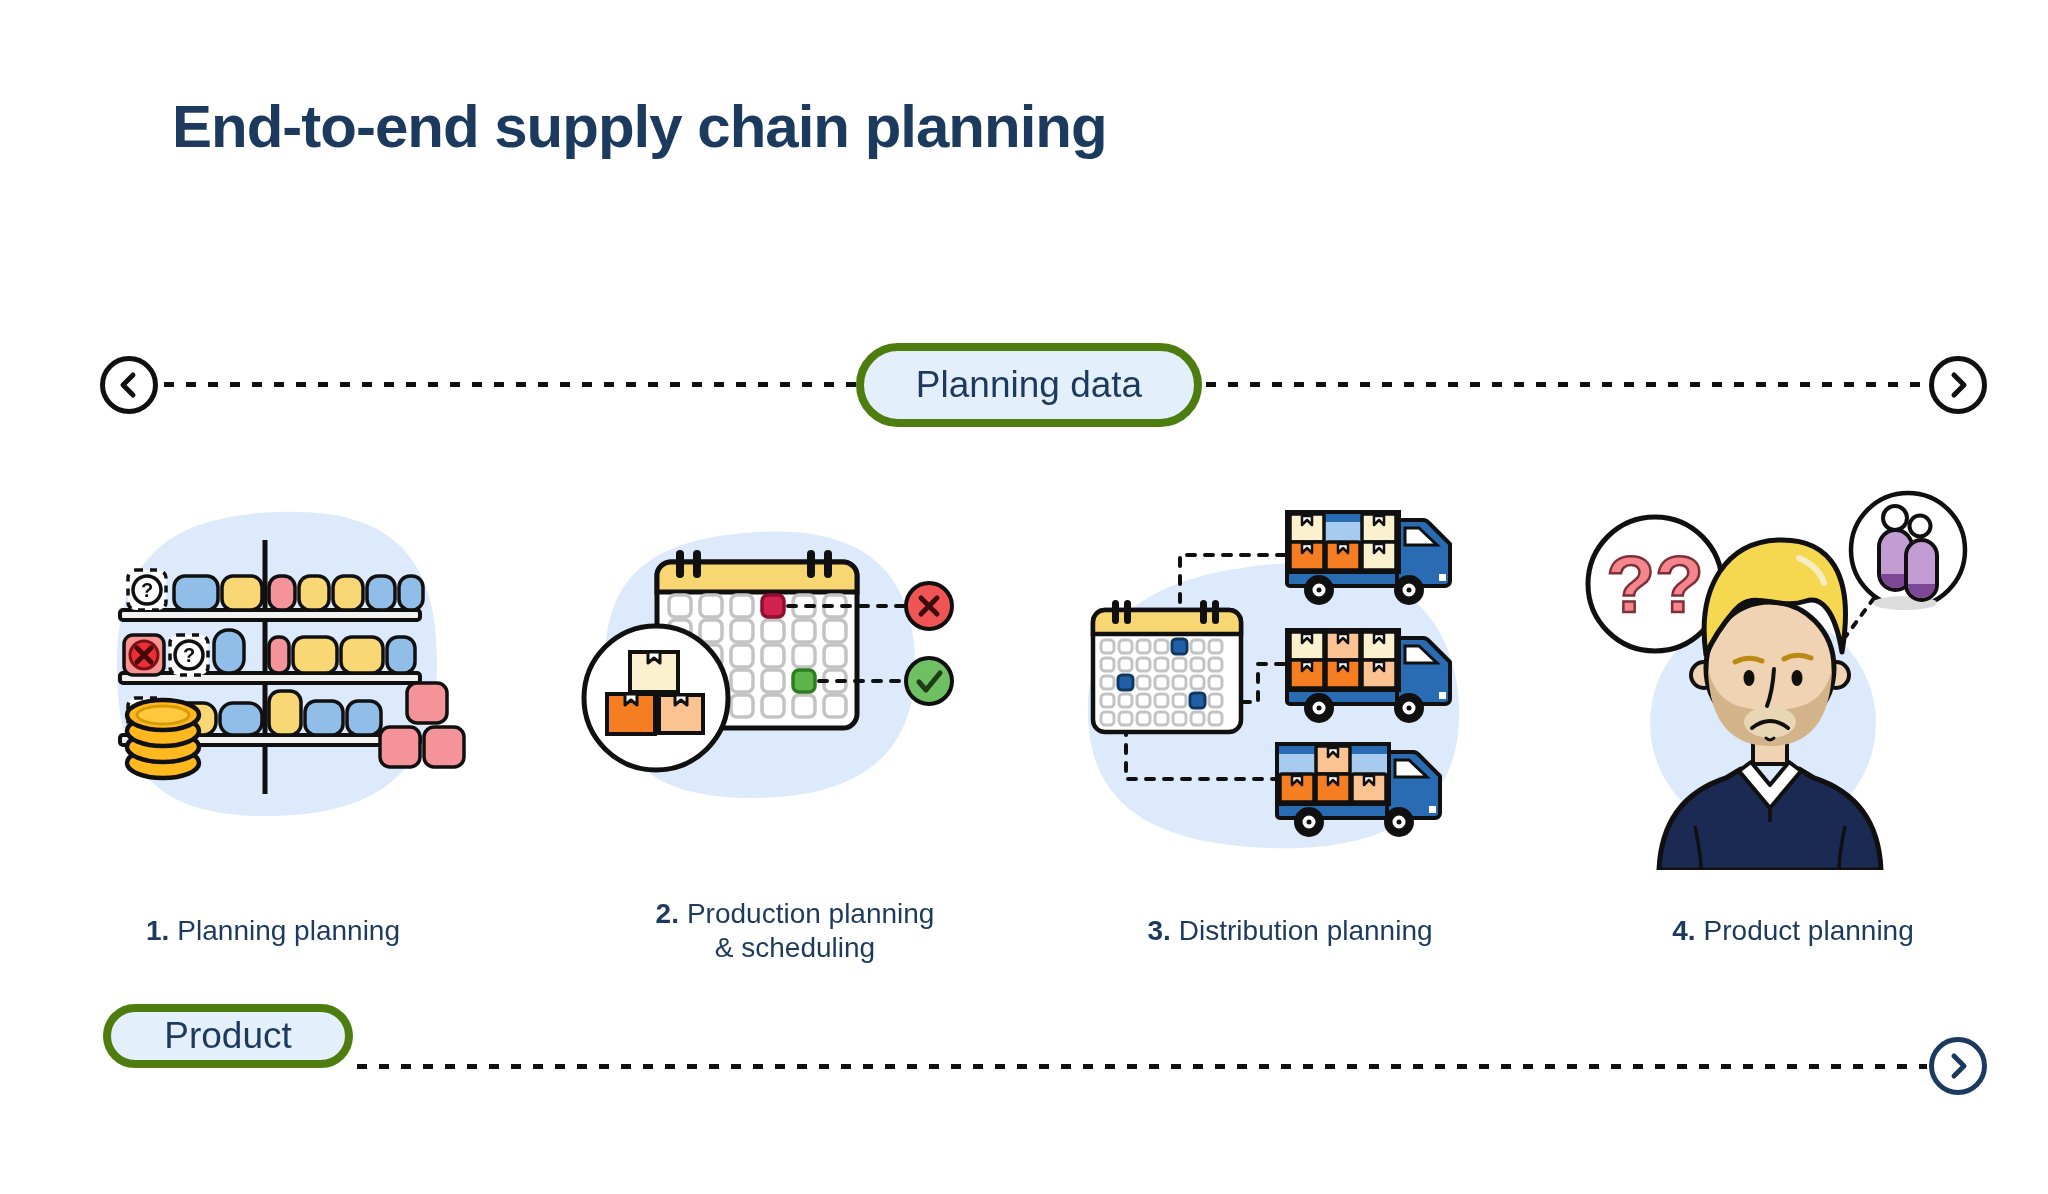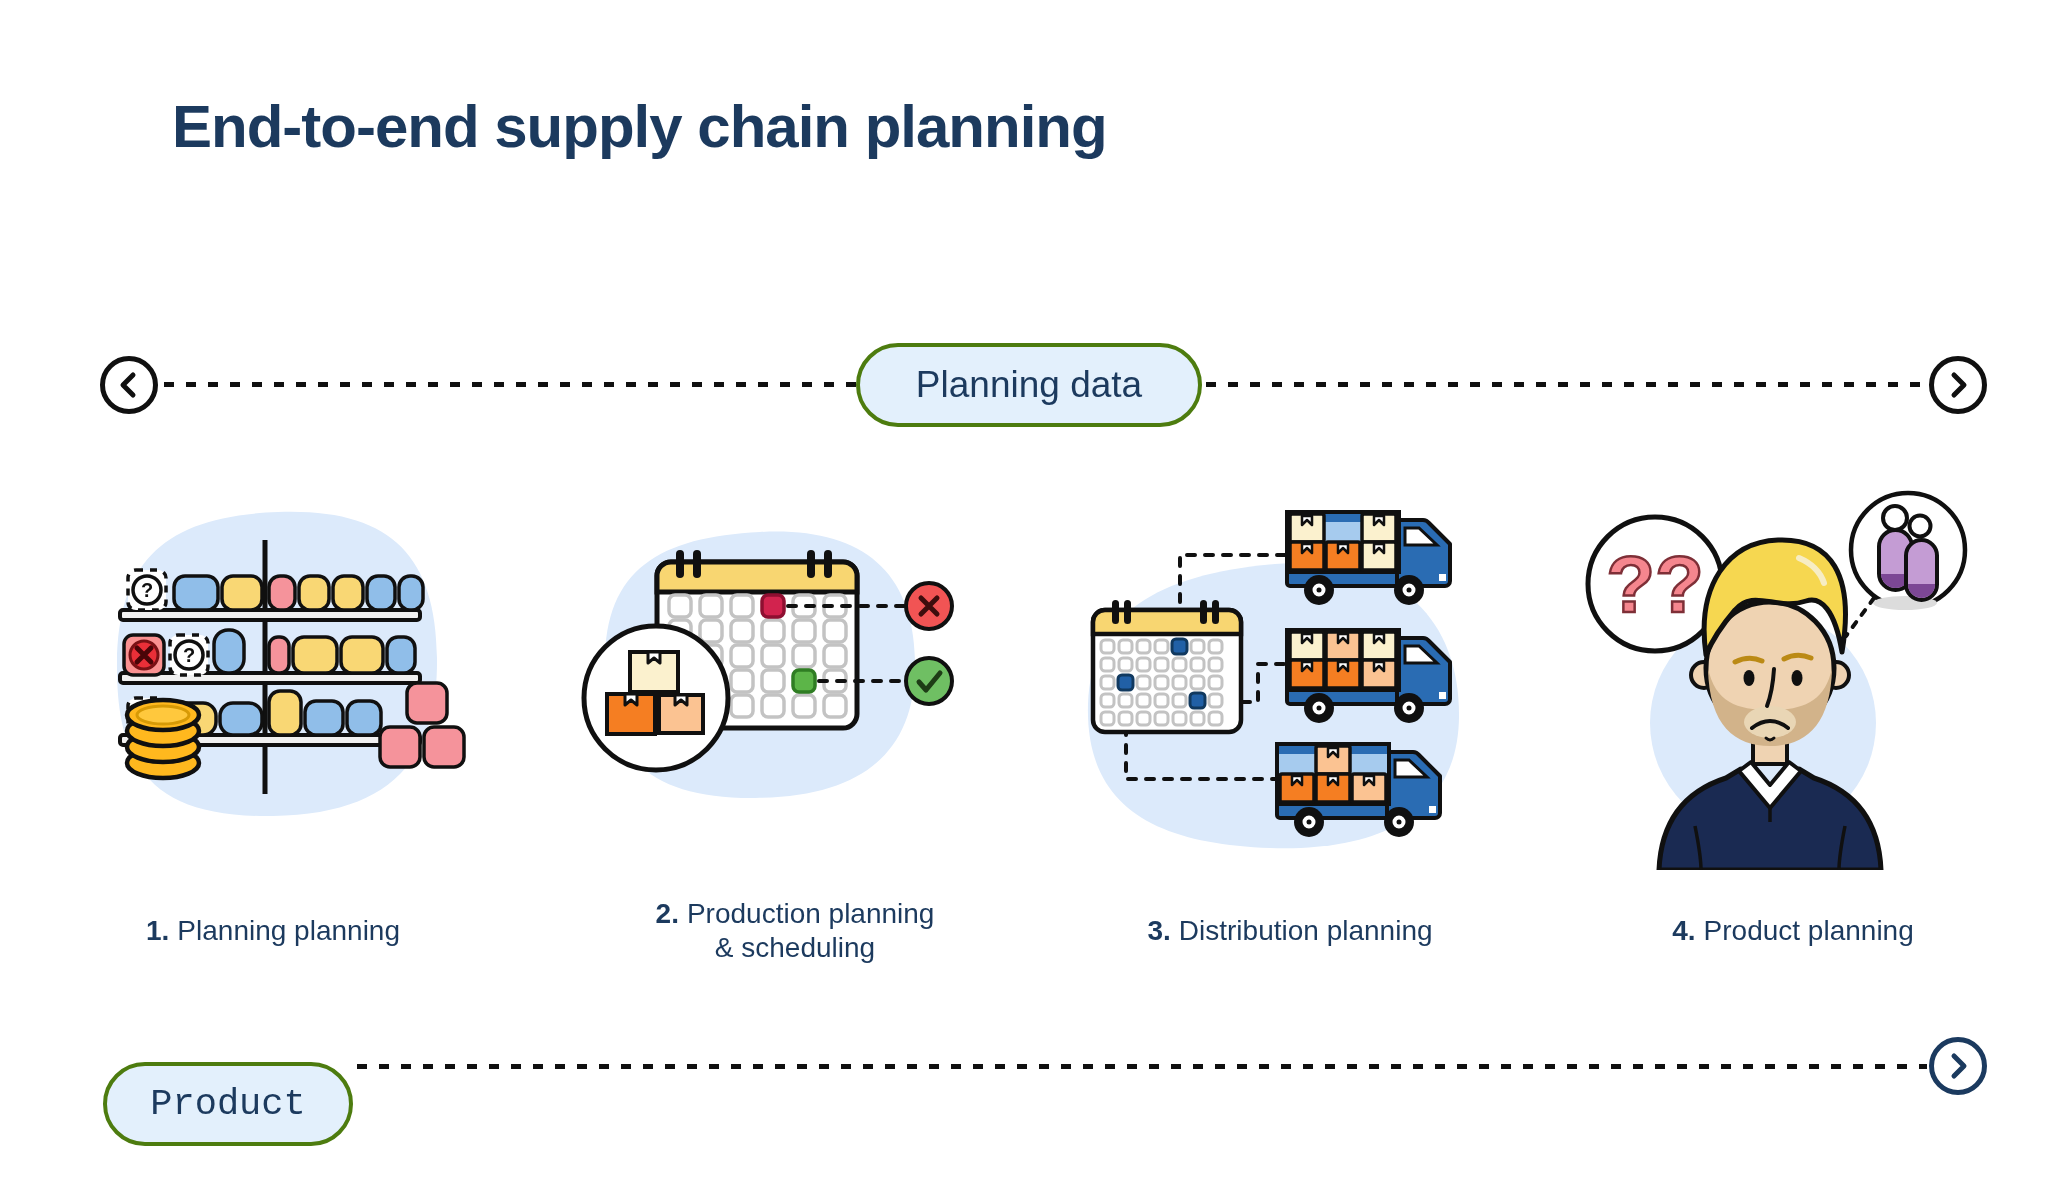--- a/index.html
+++ b/index.html
@@ -6,21 +6,21 @@
   .canvas{position:relative;width:2048px;height:1194px;background:#ffffff;
           font-family:"Liberation Sans",sans-serif;overflow:hidden;}
   .title{position:absolute;left:172px;top:92px;font-size:60px;font-weight:bold;
          color:#1C3A5E;letter-spacing:-1px;}
   .dash{position:absolute;height:5px;
         background:repeating-linear-gradient(90deg,#101010 0 10px,transparent 10px 22px);}
   .circle-btn{position:absolute;width:58px;height:58px;border-radius:50%;background:#fff;
         box-sizing:border-box;display:flex;align-items:center;justify-content:center;}
   .circle-btn.black{border:5px solid #101010;color:#101010;}
   .circle-btn.navy{border:5px solid #1B3A5F;color:#1B3A5F;}
-  .pill{position:absolute;box-sizing:border-box;border:4px solid #4d7c0f;border-radius:46px;
+  .pill{position:absolute;box-sizing:border-box;border:8px solid #4d7c0f;border-radius:46px;
         background:#E3F0FC;display:flex;align-items:center;justify-content:center;
         color:#1C3A5E;font-size:37px;}
   .stage-svg{position:absolute;}
   .stage-label{position:absolute;top:886px;height:90px;display:flex;flex-direction:column;
         align-items:center;justify-content:center;color:#1C3A5E;font-size:28px;
         line-height:34px;text-align:center;}
   .stage-label b{margin-right:8px;}
   svg text{font-family:"Liberation Sans",sans-serif;}
 </style>
 </head>
@@ -325,21 +325,21 @@
   </div>
   <div class="stage-label" style="left:1060px;width:460px;align-items:center;">
     <div><b>3.</b><span>Distribution planning</span></div>
     <div></div>
   </div>
   <div class="stage-label" style="left:1563px;width:460px;">
     <div><b>4.</b><span>Product planning</span></div>
     <div></div>
   </div>
 
-  <div class="pill" style="left:103px;top:1062px;width:250px;height:84px;font-family:Liberation Mono, monospace;">
+  <div class="pill" style="left:103px;top:1004px;width:250px;height:64px;">
     <span>Product</span>
   </div>
   <div class="dash" style="left:357px;top:1064px;width:1570px;"></div>
   <div class="circle-btn navy" style="left:1929px;top:1037px;">
     <svg width="24" height="28" viewBox="0 0 24 28">
       <path d="M8 4 L18 14 L8 24" fill="none" stroke="currentColor" stroke-width="5" stroke-linecap="round" stroke-linejoin="round"></path>
     </svg>
   </div>
 
 </div>

